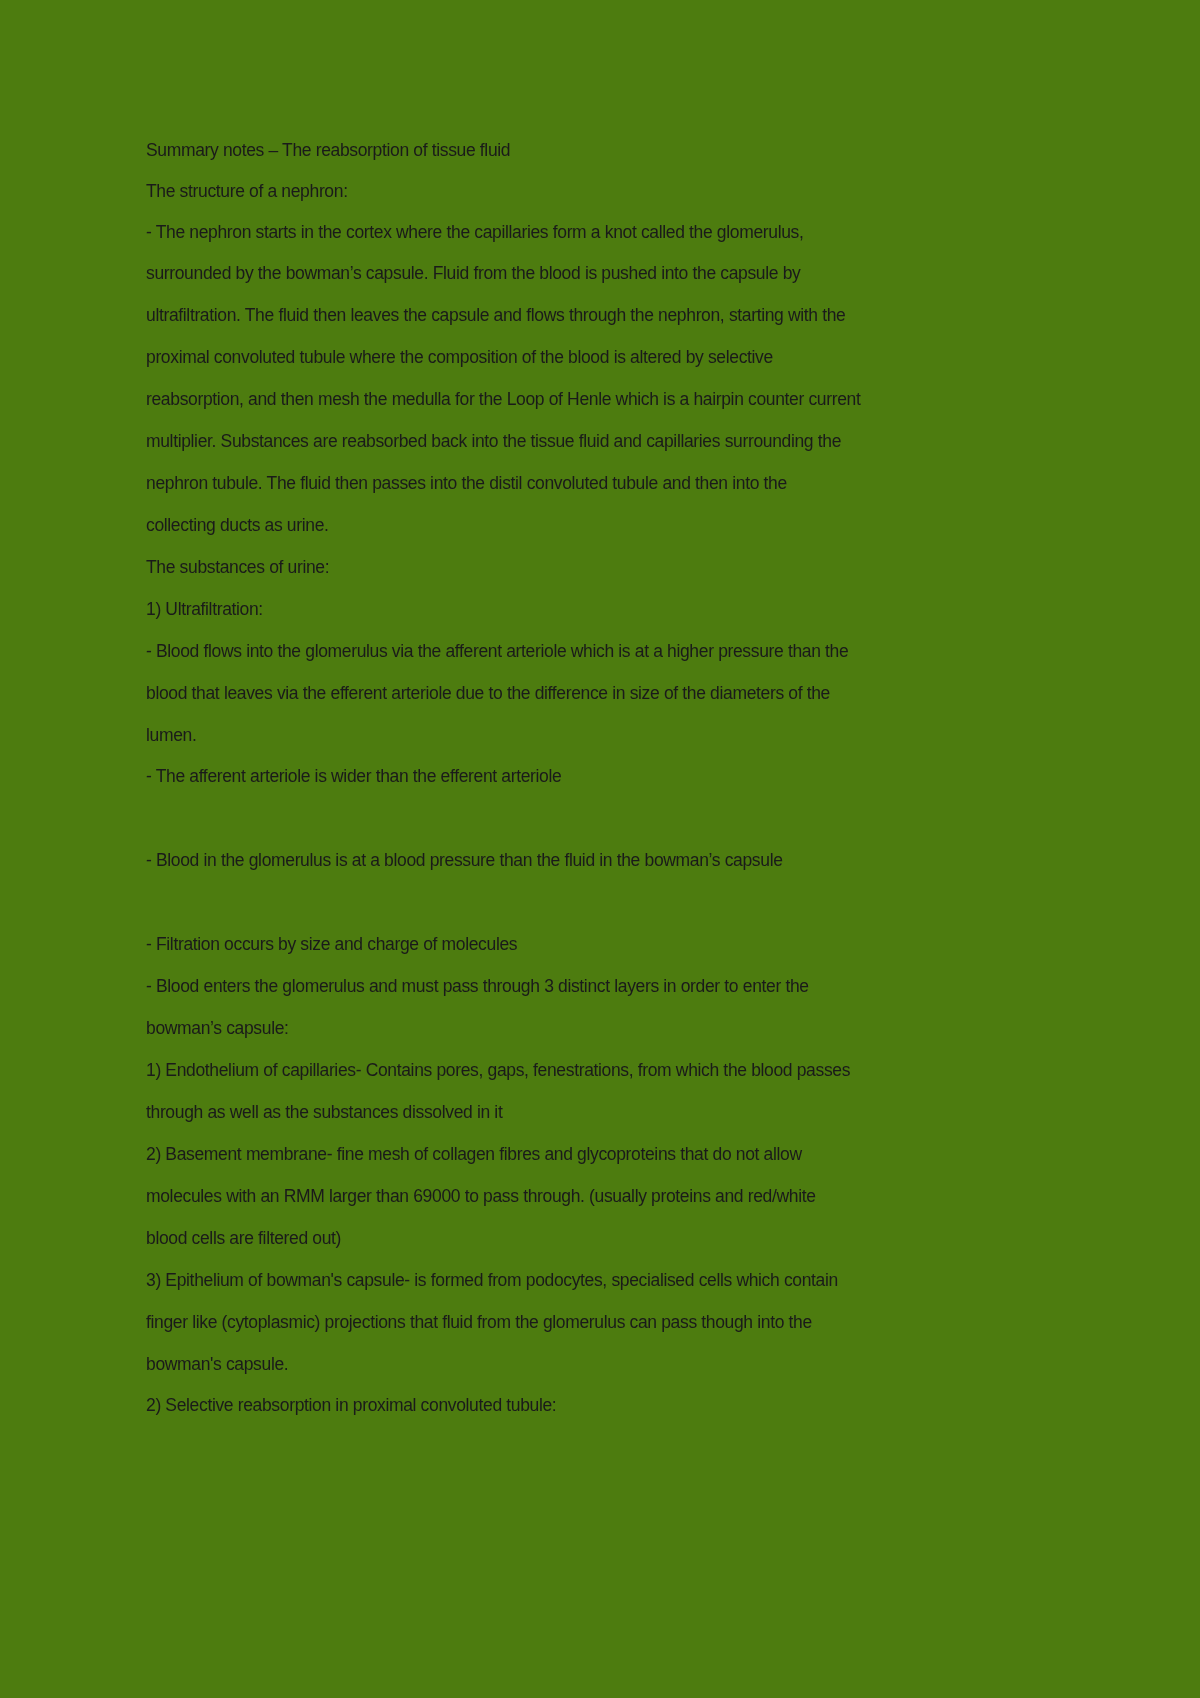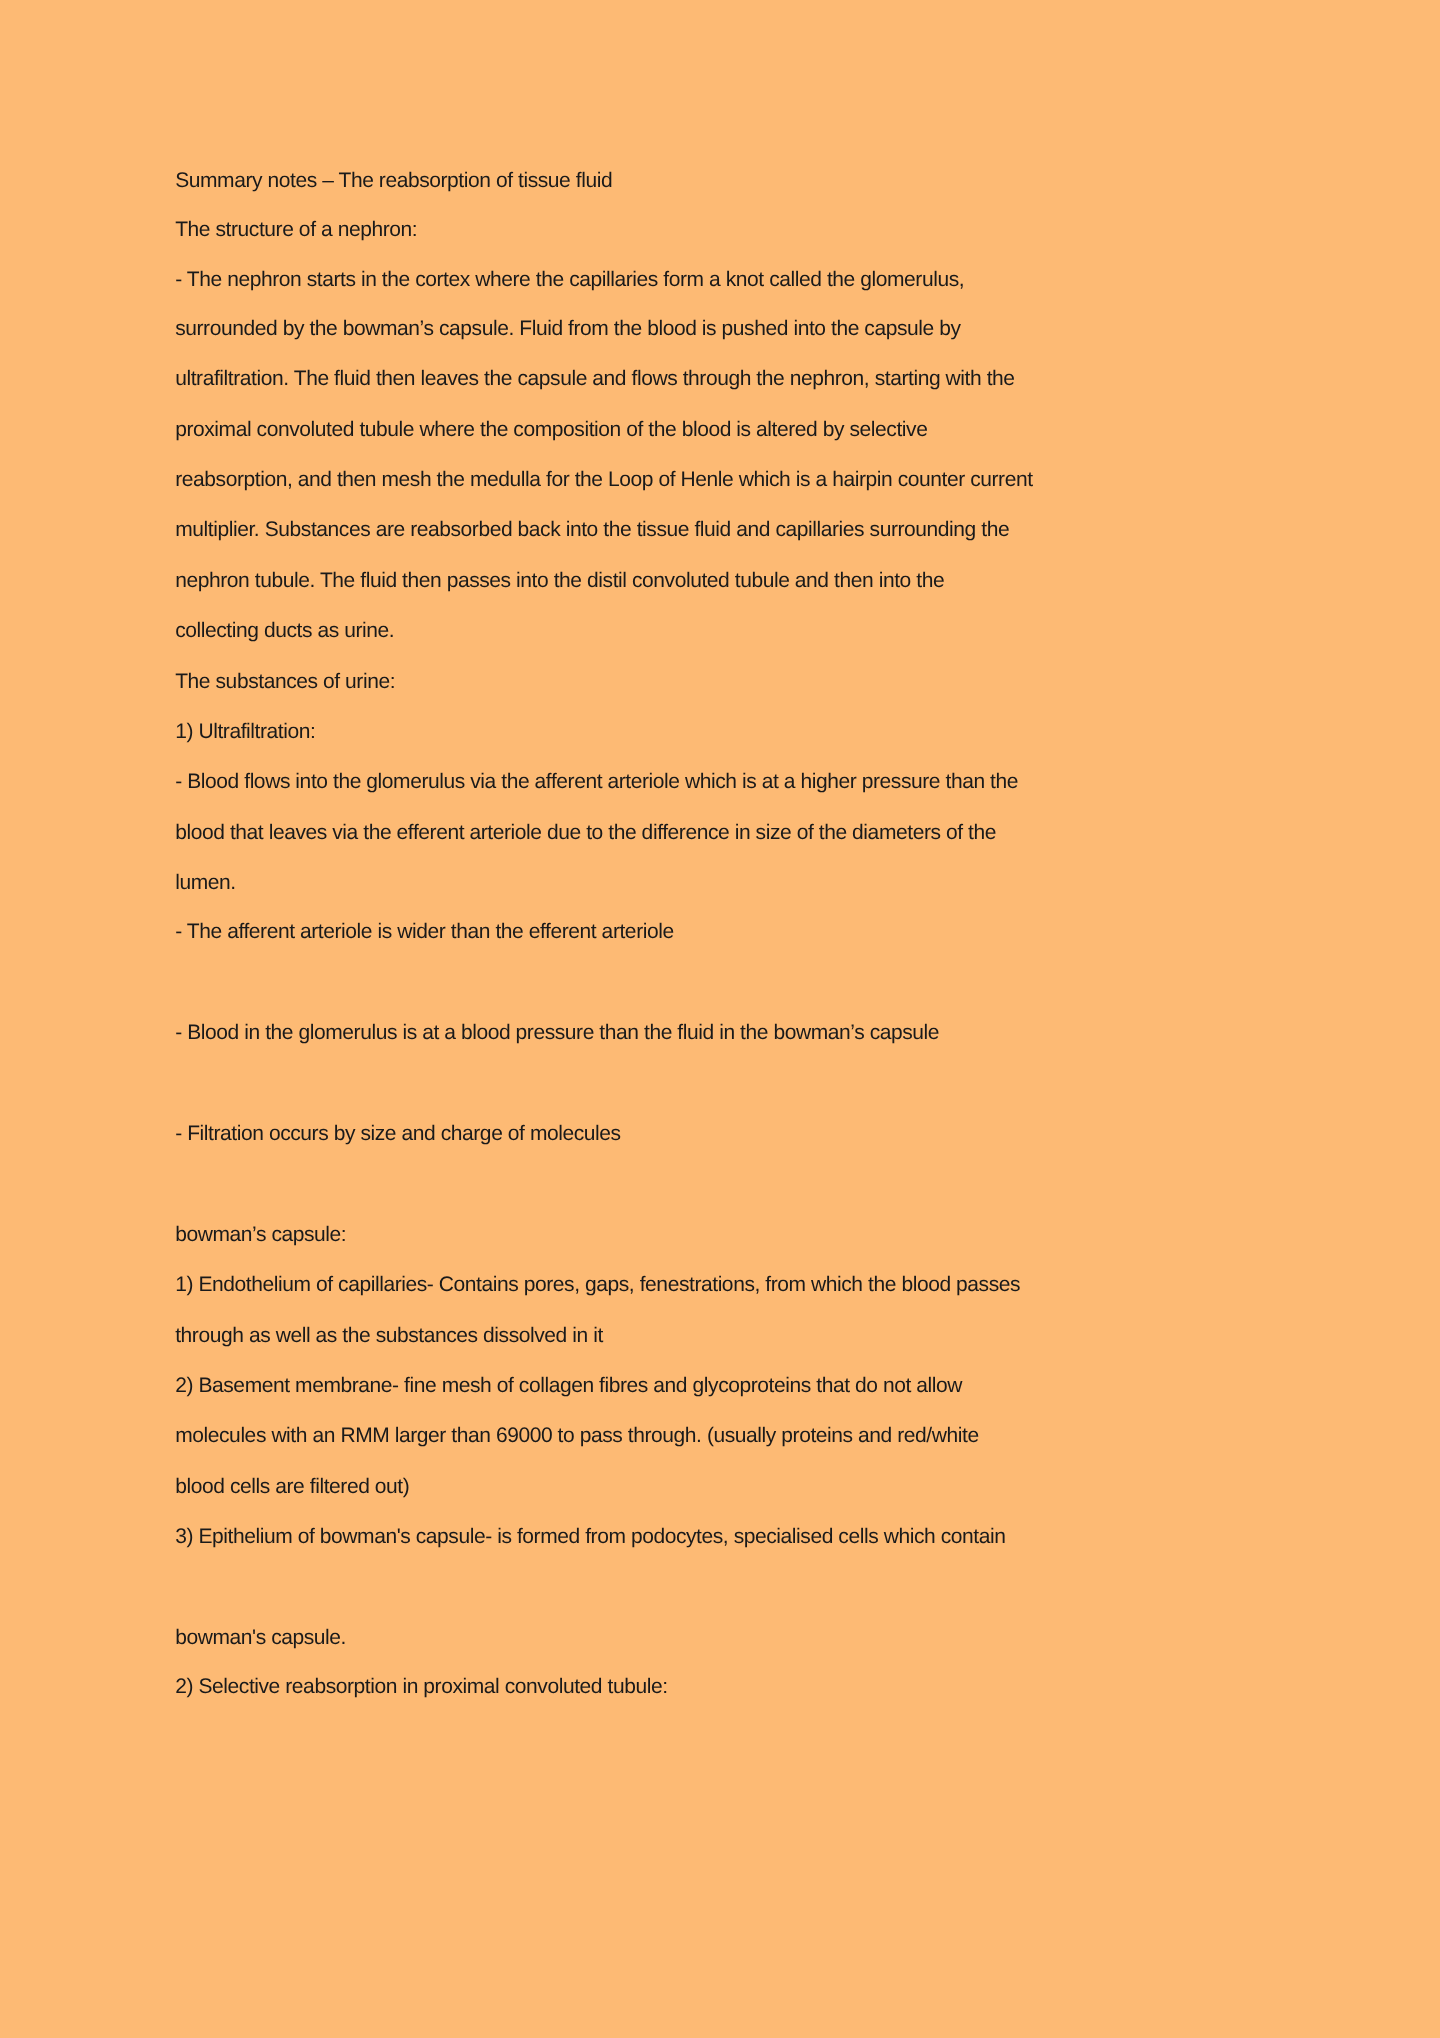--- a/index.html
+++ b/index.html
@@ -12,21 +12,21 @@
       height: 1698px;
       position: relative;
       overflow: hidden;
     }
     .page {
       position: absolute;
       left: 0;
       top: 0;
       width: 1200px;
       height: 1698px;
-      background: #fdba74;
+      background: #4d7c0f;
     }
     .line {
       position: absolute;
       left: 146px;
       font-family: "Liberation Sans", sans-serif;
       font-size: 17.5px;
       color: #1a1a1a;
       white-space: nowrap;
       letter-spacing: -0.35px;
       line-height: 22px;
@@ -47,22 +47,24 @@
   <div class="line" style="top:472px">nephron tubule. The fluid then passes into the distil convoluted tubule and then into the</div>
   <div class="line" style="top:514px">collecting ducts as urine.</div>
   <div class="line" style="top:556px">The substances of urine:</div>
   <div class="line" style="top:598px">1) Ultrafiltration:</div>
   <div class="line" style="top:640px">- Blood flows into the glomerulus via the afferent arteriole which is at a higher pressure than the</div>
   <div class="line" style="top:682px">blood that leaves via the efferent arteriole due to the difference in size of the diameters of the</div>
   <div class="line" style="top:724px">lumen.</div>
   <div class="line" style="top:765px">- The afferent arteriole is wider than the efferent arteriole</div>
   <div class="line" style="top:849px">- Blood in the glomerulus is at a blood pressure than the fluid in the bowman’s capsule</div>
   <div class="line" style="top:933px">- Filtration occurs by size and charge of molecules</div>
+  <div class="line" style="top:975px">- Blood enters the glomerulus and must pass through 3 distinct layers in order to enter the</div>
   <div class="line" style="top:1017px">bowman’s capsule:</div>
   <div class="line" style="top:1059px">1) Endothelium of capillaries- Contains pores, gaps, fenestrations, from which the blood passes</div>
   <div class="line" style="top:1101px">through as well as the substances dissolved in it</div>
   <div class="line" style="top:1143px">2) Basement membrane- fine mesh of collagen fibres and glycoproteins that do not allow</div>
   <div class="line" style="top:1185px">molecules with an RMM larger than 69000 to pass through. (usually proteins and red/white</div>
   <div class="line" style="top:1227px">blood cells are filtered out)</div>
   <div class="line" style="top:1269px">3) Epithelium of bowman's capsule- is formed from podocytes, specialised cells which contain</div>
+  <div class="line" style="top:1311px">finger like (cytoplasmic) projections that fluid from the glomerulus can pass though into the</div>
   <div class="line" style="top:1353px">bowman's capsule.</div>
   <div class="line" style="top:1394px">2) Selective reabsorption in proximal convoluted tubule:</div>
 </div>
 
 </body></html>

